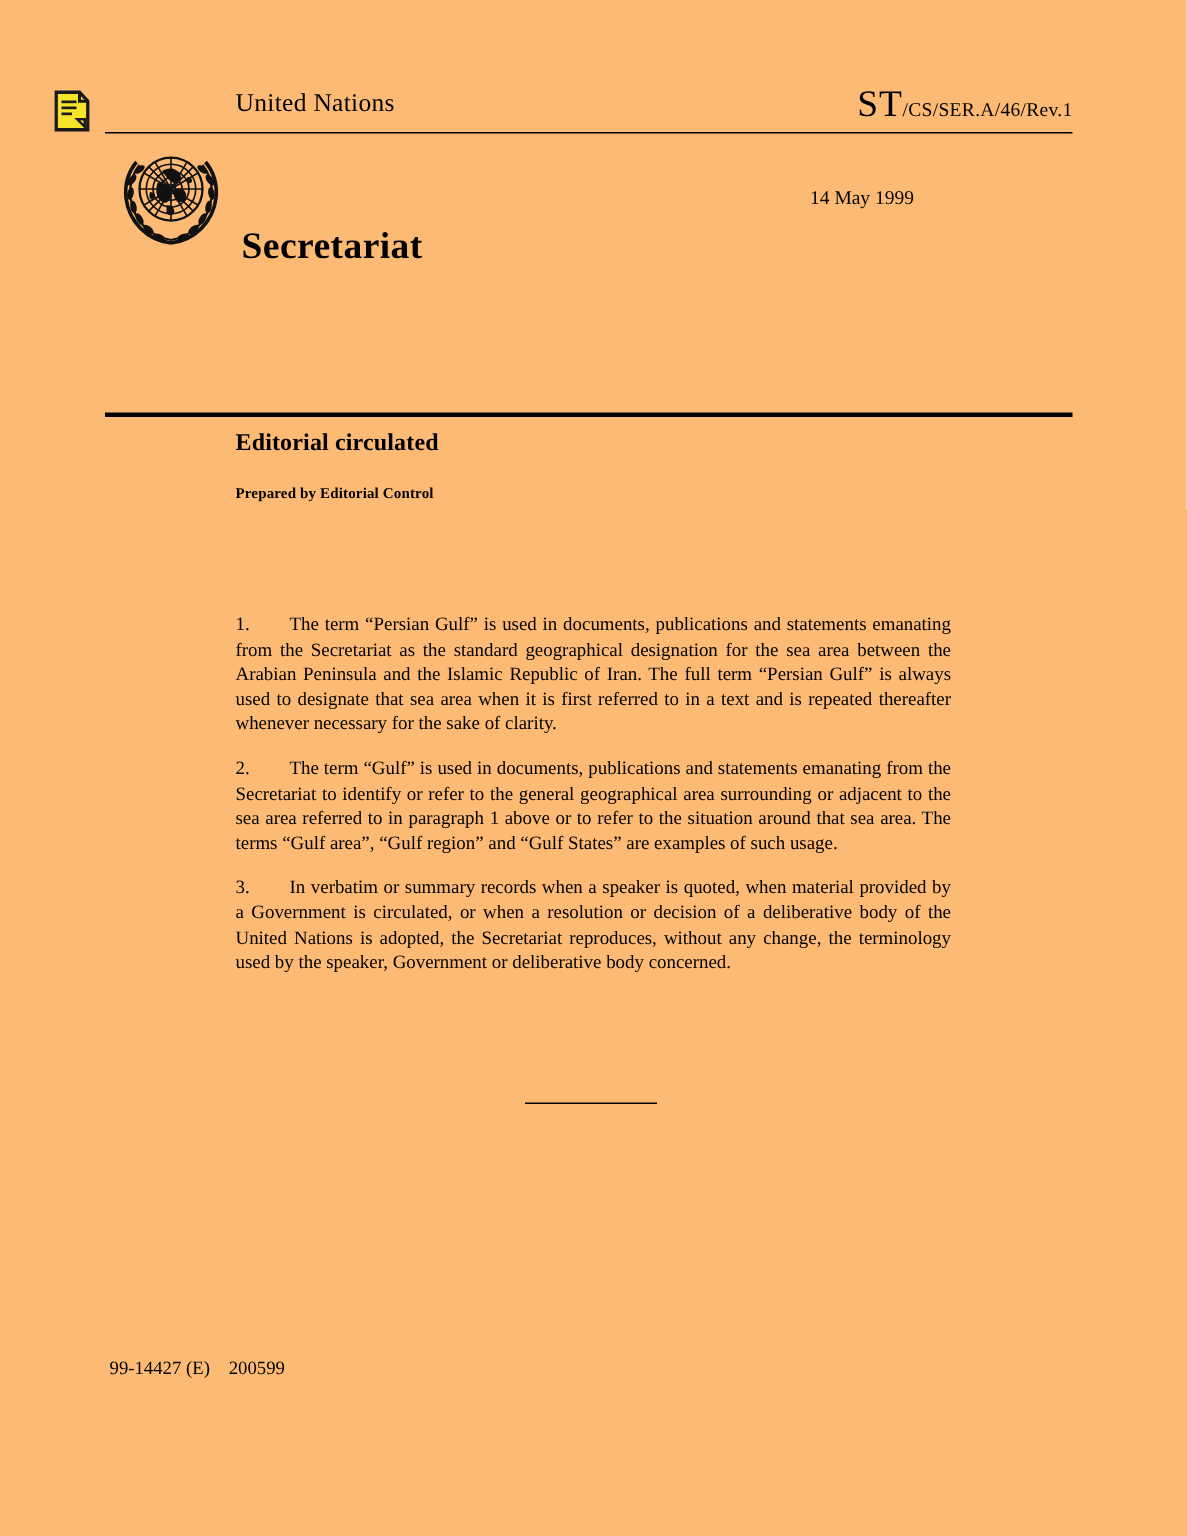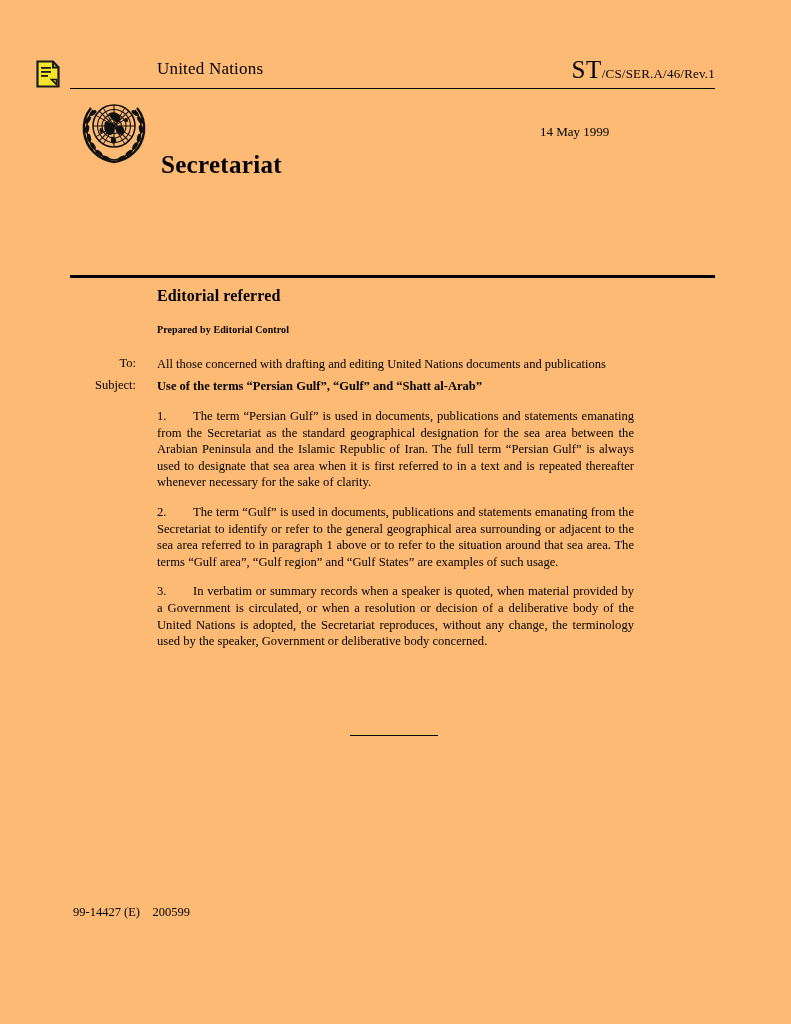--- a/index.html
+++ b/index.html
@@ -283,34 +283,24 @@
       </g>
     </svg>
   </div>
 
   <div class="secretariat">Secretariat</div>
 
   <div class="doc-date">14 May 1999</div>
 
   <div class="rule-thick"></div>
 
-  <div class="title">Editorial referred</div>
+  <div class="title">Editorial circulated</div>
 
   <div class="prepared-by">Prepared by Editorial Control</div>
 
-  <div class="meta">
-    <div class="meta-row">
-      <div class="meta-label">To:</div>
-      <div class="meta-value">All those concerned with drafting and editing United Nations documents and publications</div>
-    </div>
-    <div class="meta-row">
-      <div class="meta-label">Subject:</div>
-      <div class="meta-value bold">Use of the terms “Persian Gulf”, “Gulf” and “Shatt al-Arab”</div>
-    </div>
-  </div>
 
   <div class="body-block">
     <p class="para"><span class="num">1.</span><span>The term “Persian Gulf” is used in documents, publications and statements emanating from the Secretariat as the standard geographical designation for the sea area between the Arabian Peninsula and the Islamic Republic of Iran. The full term “Persian Gulf” is always used to designate that sea area when it is first referred to in a text and is repeated thereafter whenever necessary for the sake of clarity.</span></p>
     <p class="para"><span class="num">2.</span><span>The term “Gulf” is used in documents, publications and statements emanating from the Secretariat to identify or refer to the general geographical area surrounding or adjacent to the sea area referred to in paragraph 1 above or to refer to the situation around that sea area. The terms “Gulf area”, “Gulf region” and “Gulf States” are examples of such usage.</span></p>
     <p class="para"><span class="num">3.</span><span>In verbatim or summary records when a speaker is quoted, when material provided by a Government is circulated, or when a resolution or decision of a deliberative body of the United Nations is adopted, the Secretariat reproduces, without any change, the terminology used by the speaker, Government or deliberative body concerned.</span></p>
   </div>
 
   <div class="rule-short"></div>
 
   <div class="footer">99-14427 (E)    200599</div>

